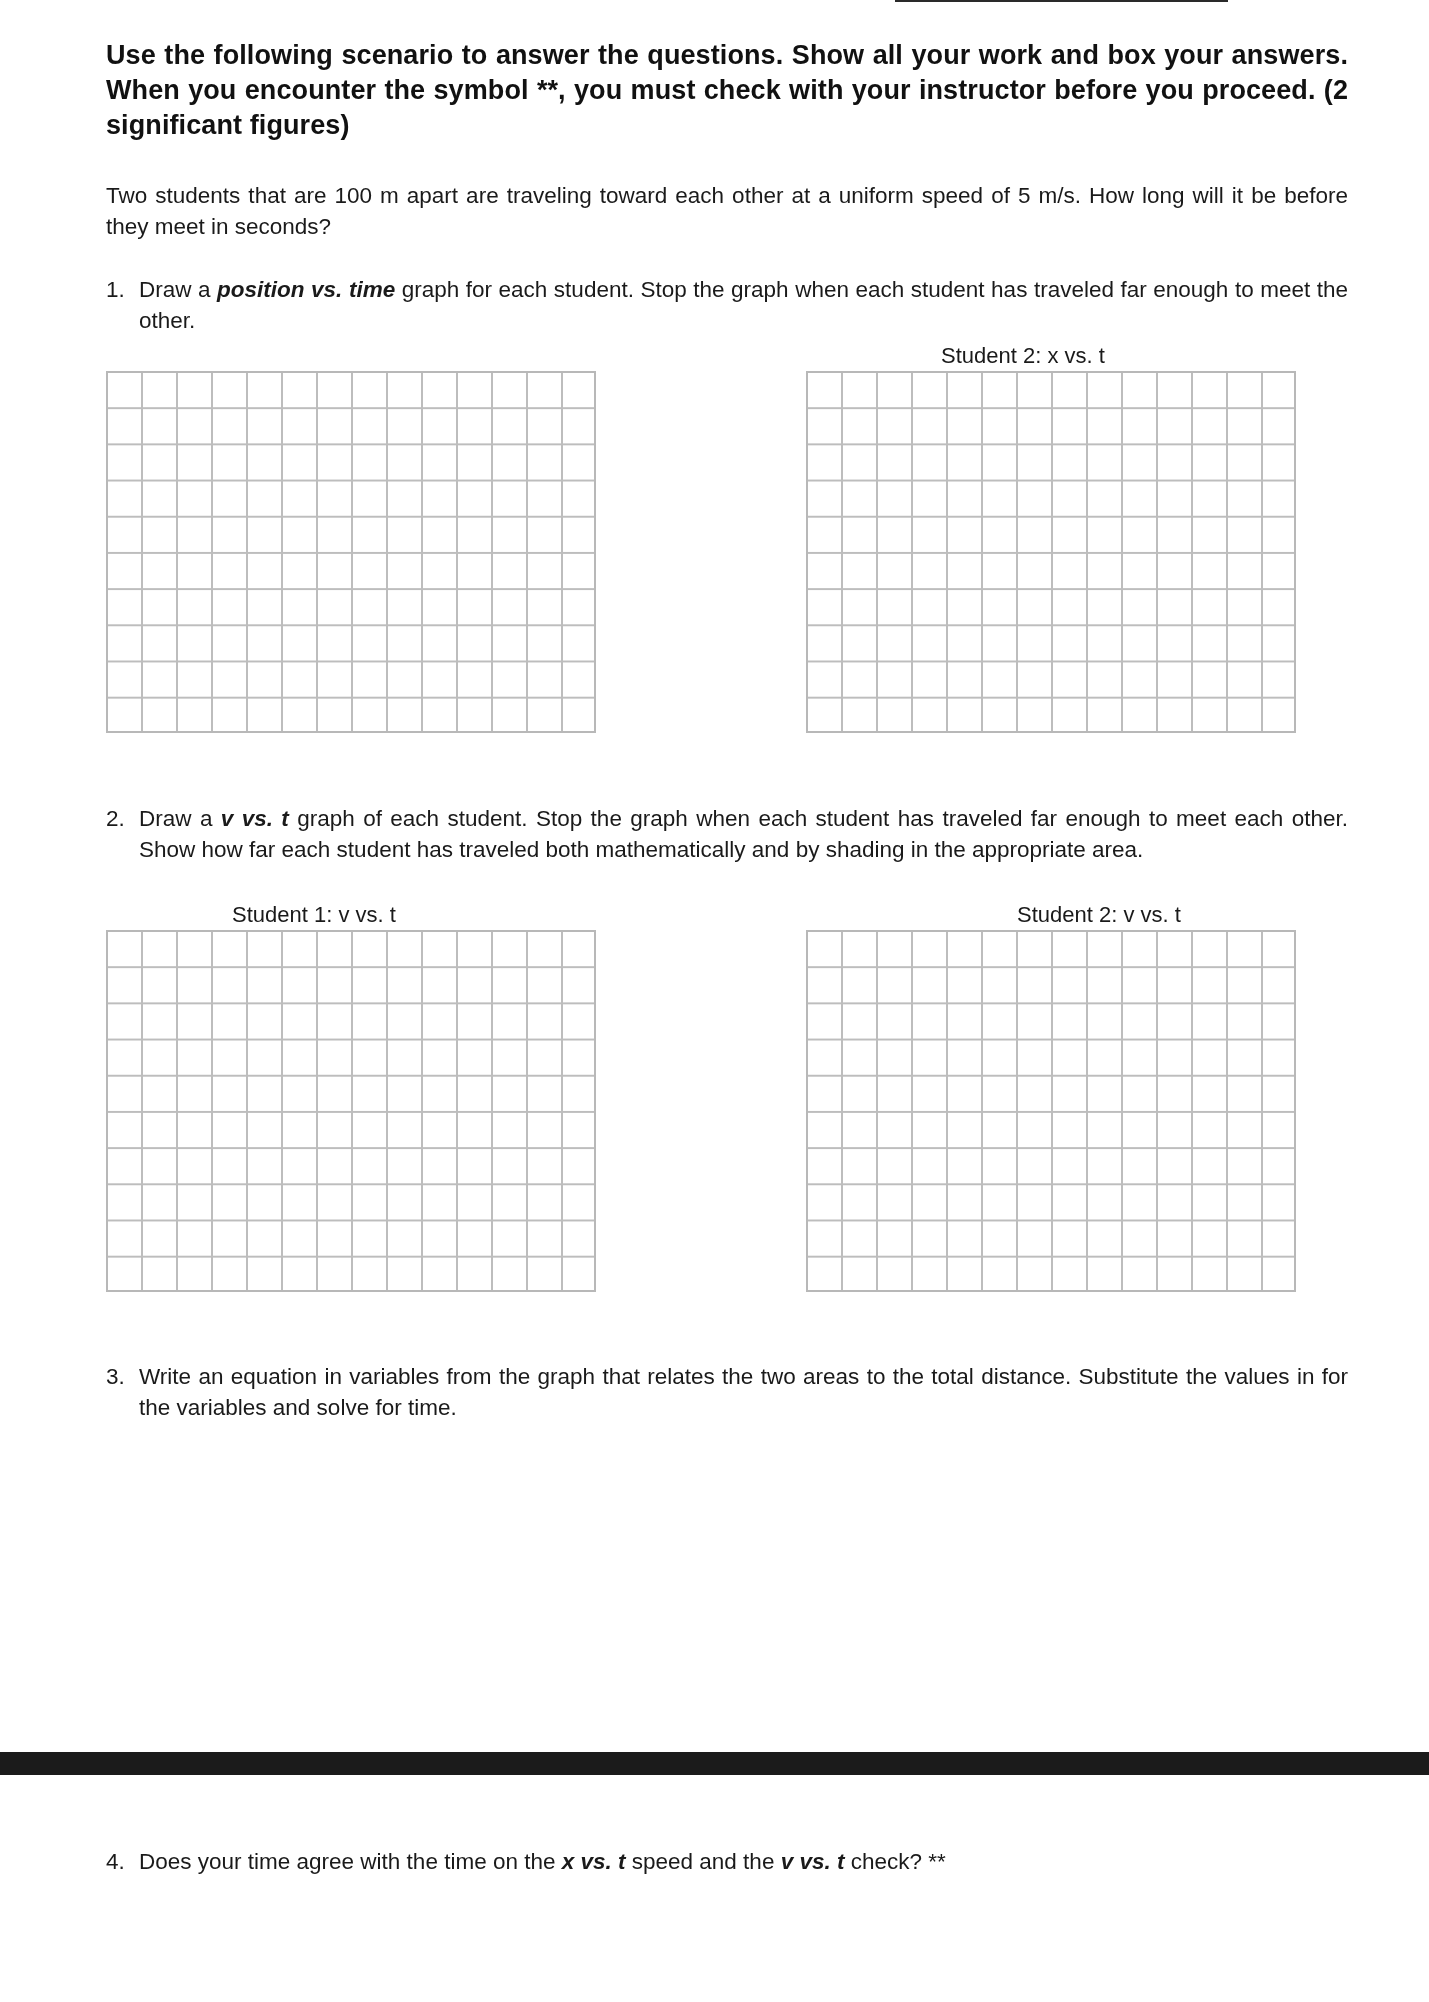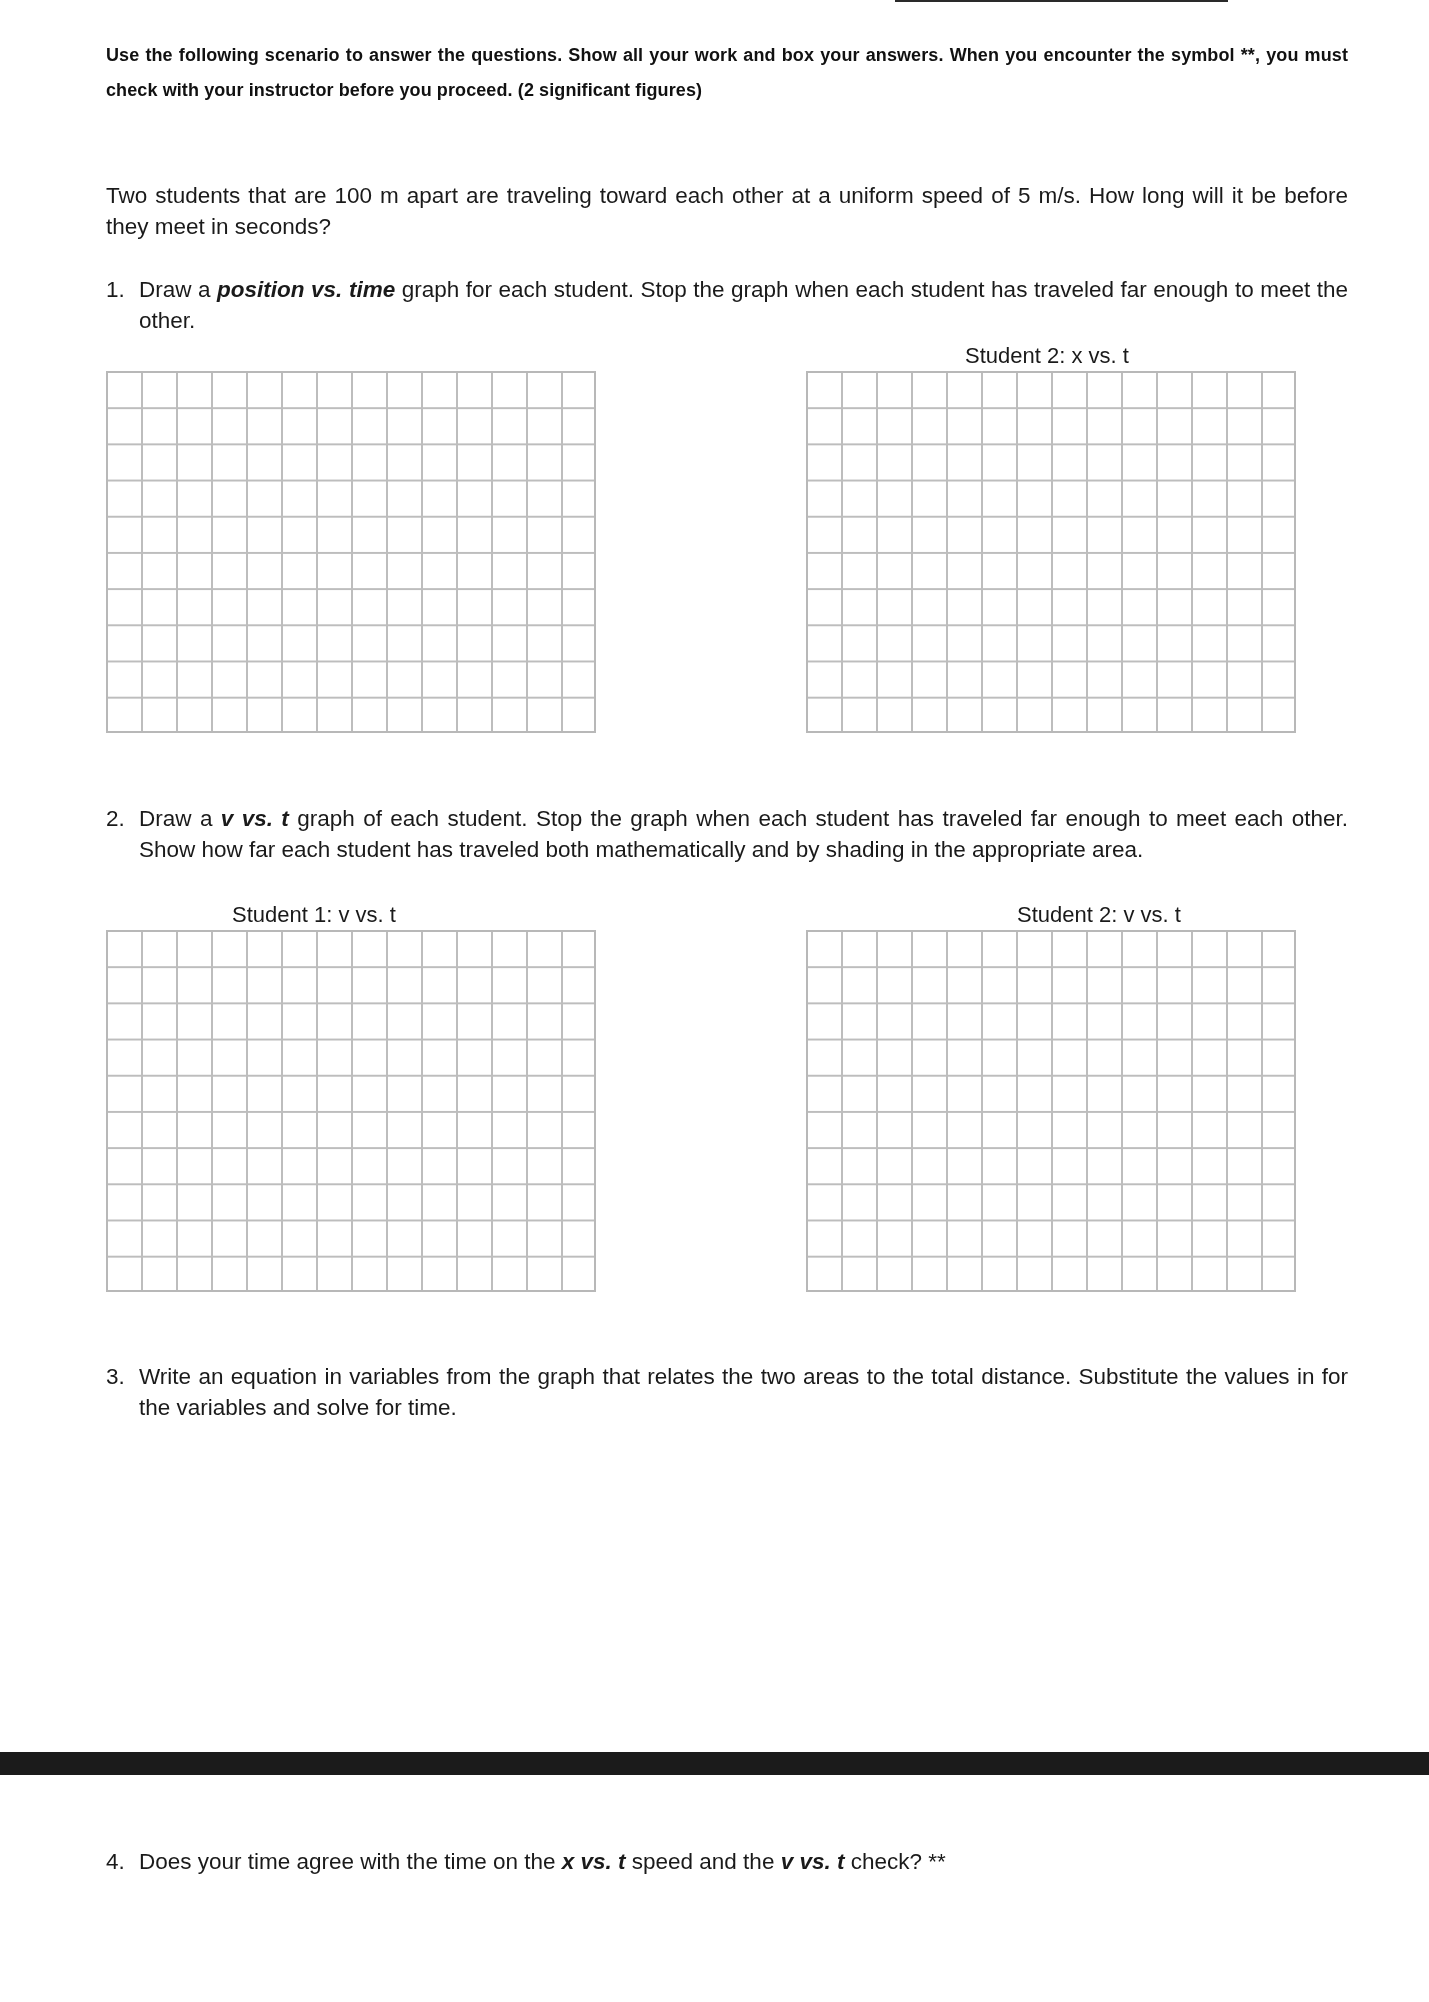--- a/index.html
+++ b/index.html
@@ -21,21 +21,21 @@
       top: 0;
       width: 333px;
       height: 2px;
       background: #2a2a2a;
     }
     .instructions {
       position: absolute;
       left: 106px;
       top: 38px;
       width: 1242px;
-      font-size: 18px;
+      font-size: 27px;
       font-weight: bold;
       line-height: 35px;
       text-align: justify;
       letter-spacing: 0.1px;
       color: #111;
     }
     .scenario {
       position: absolute;
       left: 106px;
       top: 180px;
@@ -103,21 +103,21 @@
 <div class="instructions">Use the following scenario to answer the questions.  Show all your work and box your answers.  When you encounter the symbol **, you must check with your instructor before you proceed. (2 significant figures)</div>
 
 <div class="scenario">Two students that are 100 m apart are traveling toward each other at a uniform speed of 5 m/s.  How long will it be before they meet in seconds?</div>
 
 <div class="question" style="top:274px;">
   <span class="num">1.</span>
   <div class="body"><span>Draw a </span><span class="bi">position vs. time</span><span> graph for each student.  Stop the graph when each student has traveled far enough to meet the other.</span></div>
 </div>
 
 <div class="graph-label" style="left:232px; top:342px;margin-top:48px;">Student 1:  x vs. t</div>
-<div class="graph-label" style="left:965px; top:342px;">Student 2:  x vs. t</div>
+<div class="graph-label" style="left:941px; top:342px;">Student 2:  x vs. t</div>
 
 <div class="grid" style="left:106px; top:371px;"></div>
 <div class="grid" style="left:806px; top:371px;"></div>
 
 <div class="question" style="top:803px;">
   <span class="num">2.</span>
   <div class="body"><span>Draw a </span><span class="bi">v vs. t</span><span> graph of each student.  Stop the graph when each student has traveled far enough to meet each other.  Show how far each student has traveled both mathematically and by shading in the appropriate area.</span></div>
 </div>
 
 <div class="graph-label" style="left:232px; top:901px;">Student 1:  v vs. t</div>

